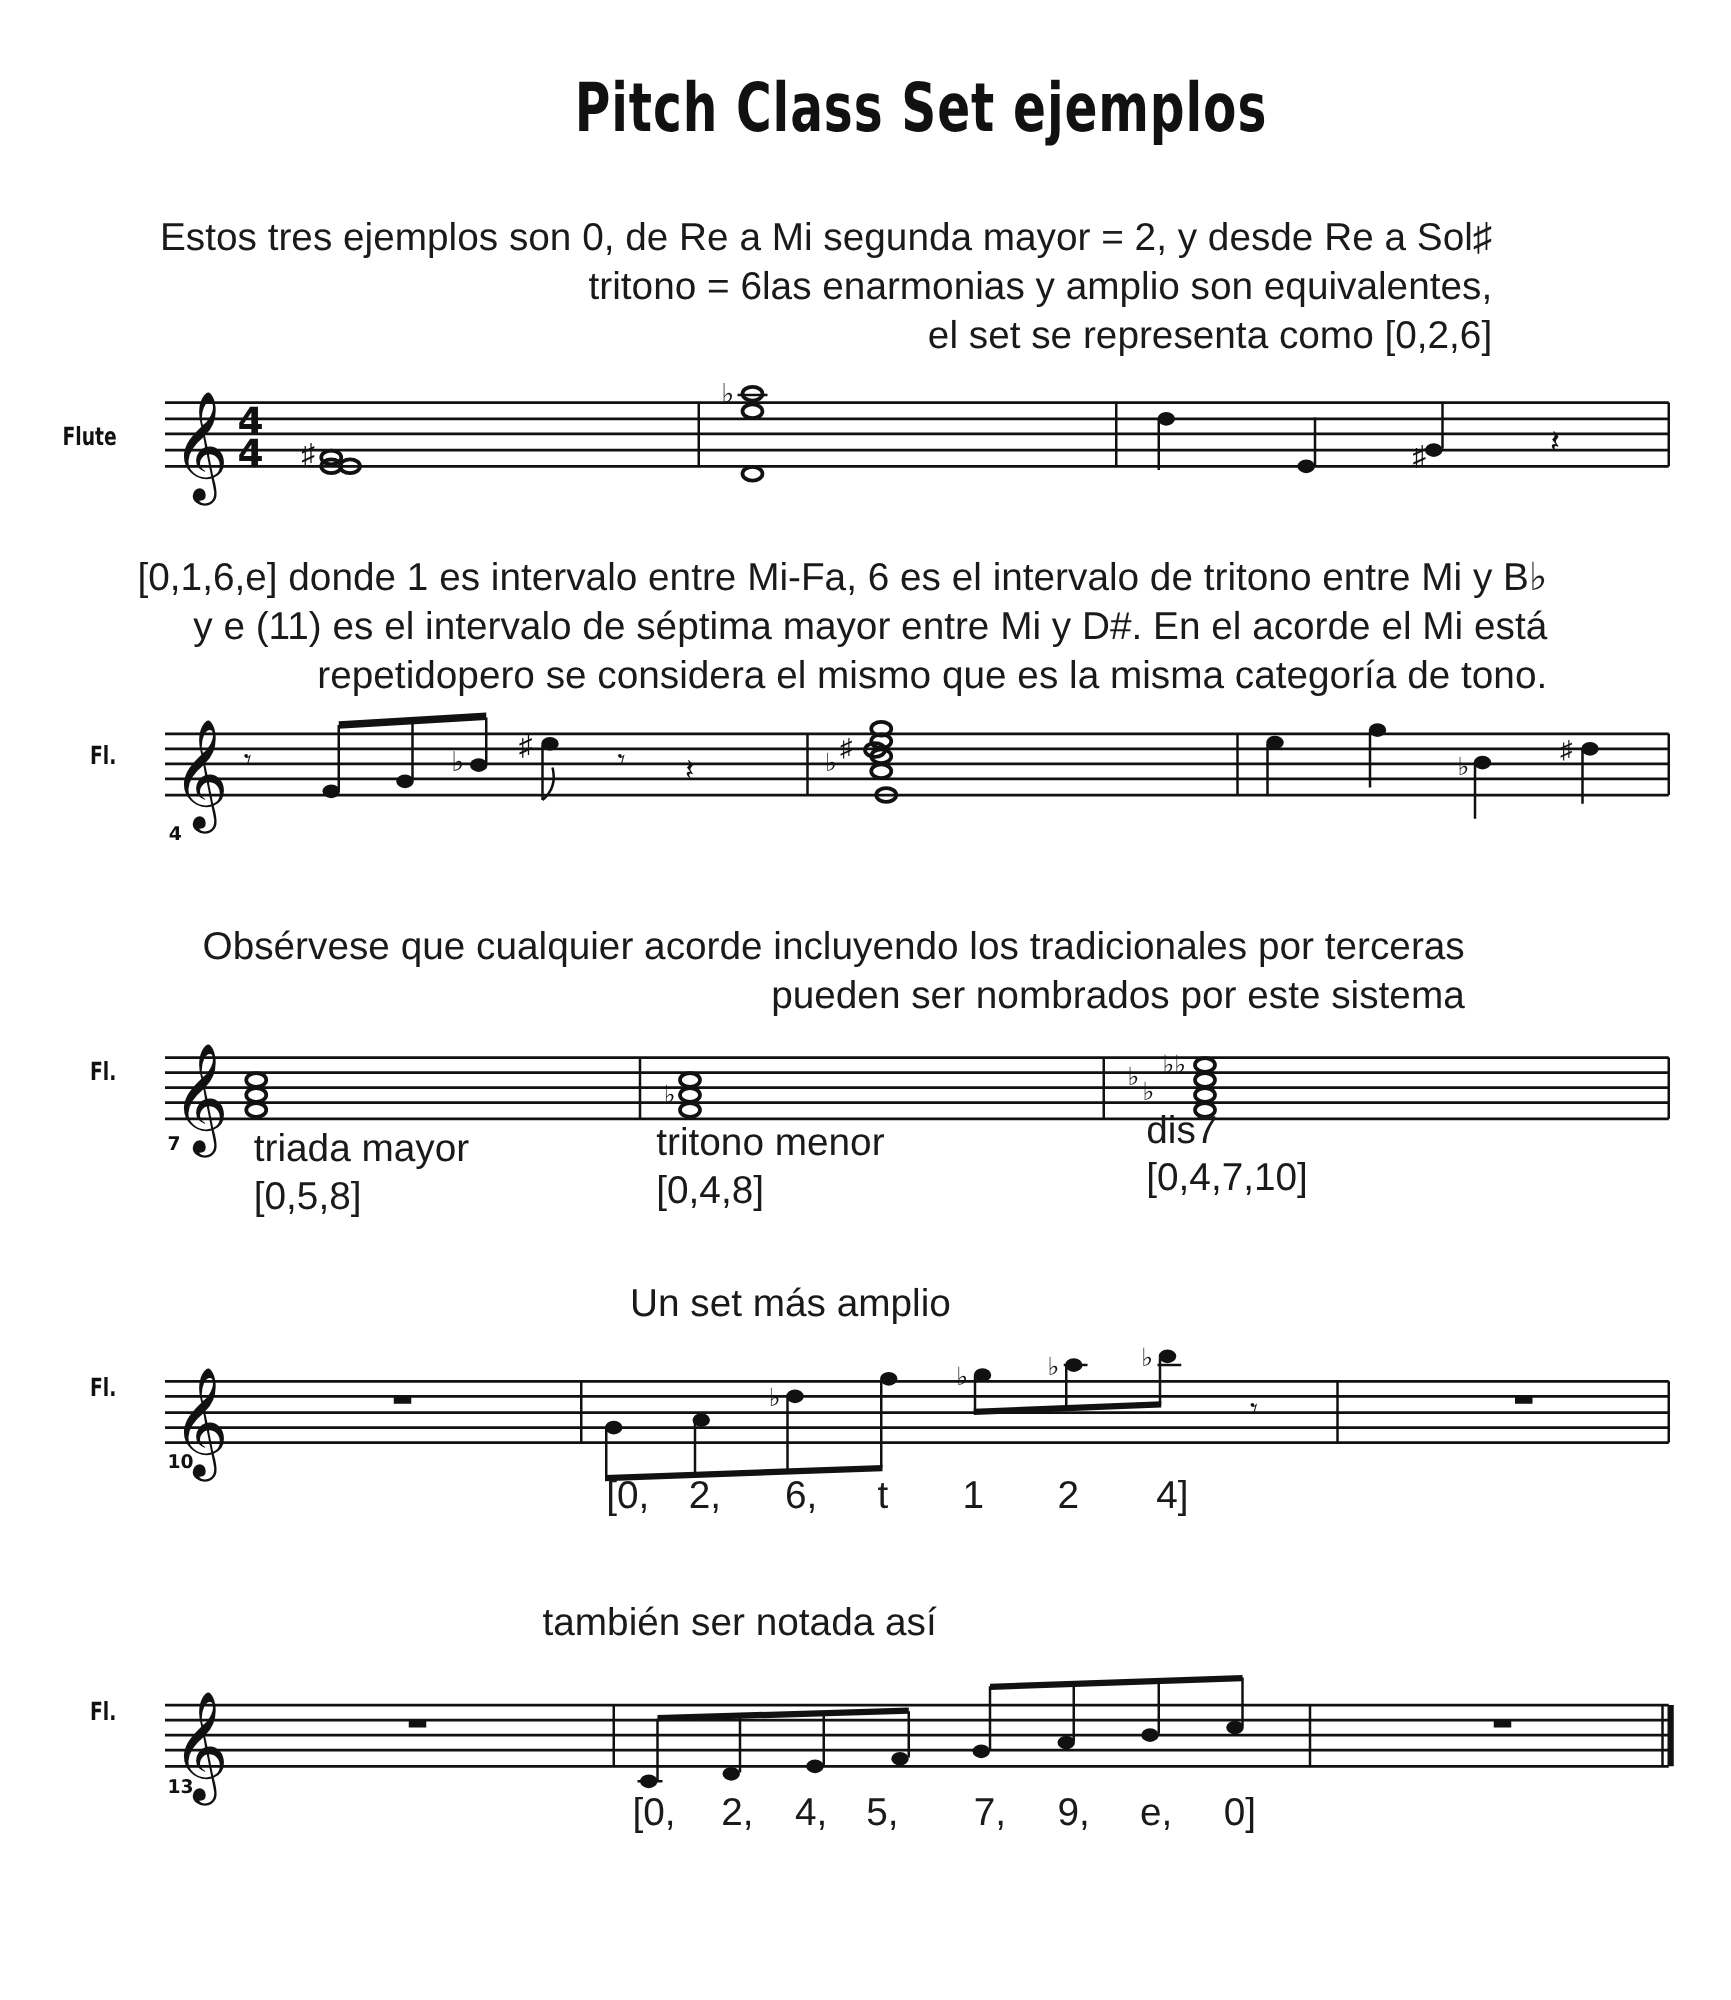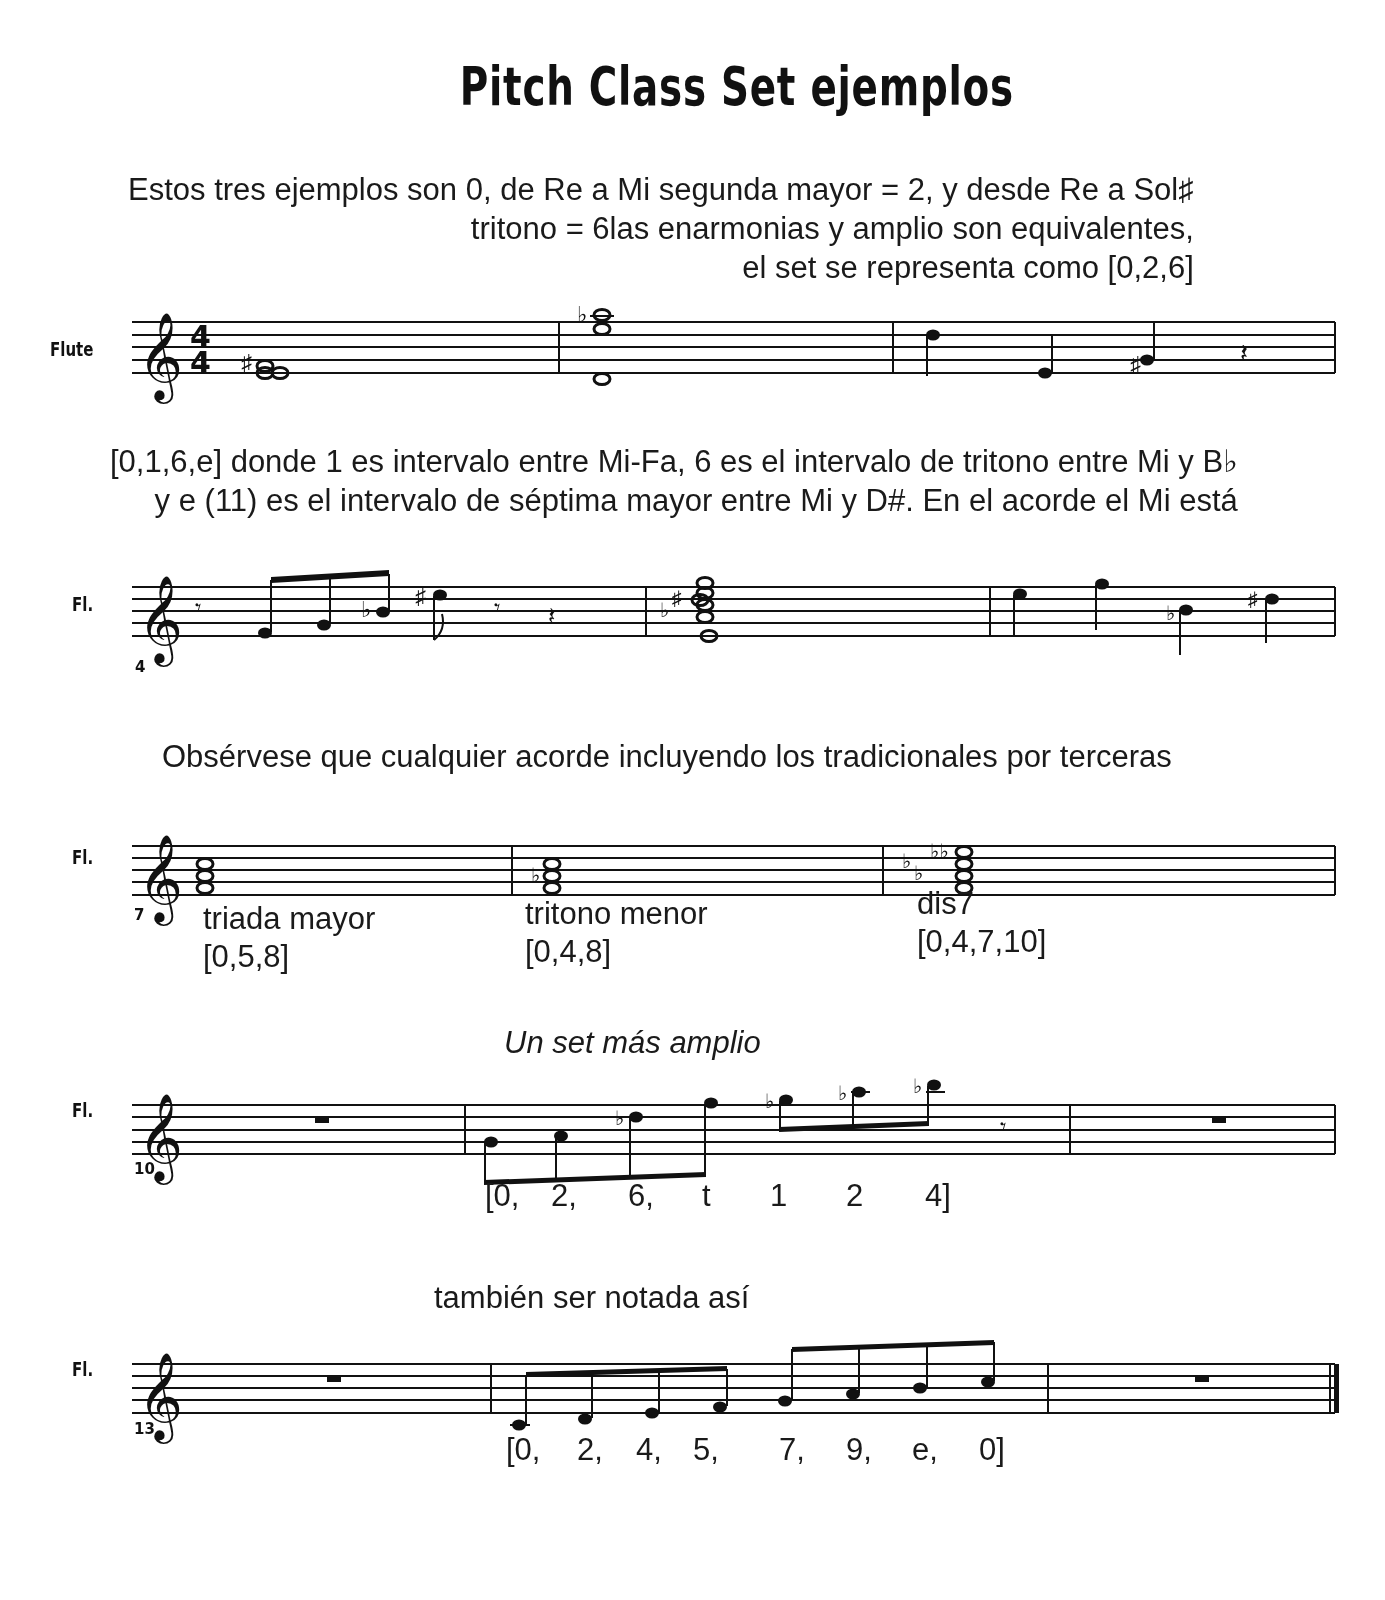--- a/index.html
+++ b/index.html
@@ -62,20 +62,21 @@
     <line x1="1052" y1="372" x2="1052" y2="334" stroke="#111" stroke-width="2"></line>
   <text x="1130" y="372" font-size="22" fill="#111">♯</text>
   <ellipse cx="1147" cy="360" rx="7" ry="5.5" fill="#111"></ellipse>
     <line x1="1154" y1="359" x2="1154" y2="322" stroke="#111" stroke-width="2"></line>
   <text x="1240" y="362" font-size="26" fill="#111">𝄽</text>
 </svg>
 
 <div class="para" style="left:110px; top:442px;">
   <div> [0,1,6,e] donde 1 es intervalo entre Mi-Fa, 6 es el intervalo de tritono entre Mi y B♭</div>
   <div>y e (11) es el intervalo de séptima mayor entre Mi y D#. En el acorde el Mi está</div>
+  <div>repetidopero se considera el mismo que es la misma categoría de tono.</div>
 </div>
 <div class="inst" style="left:72px; top:592px;">Fl.</div>
 <div class="mnum" style="left:135px; top:658px;">4</div>
 
 <svg class="staff" width="1385" height="130" style="top:560px;" viewBox="0 560 1385 130">
   <g stroke="#111" stroke-width="2.2">
     <line x1="132" y1="587" x2="1335" y2="587"></line>
     <line x1="132" y1="599" x2="1335" y2="599"></line>
     <line x1="132" y1="611" x2="1335" y2="611"></line>
     <line x1="132" y1="623" x2="1335" y2="623"></line>
@@ -120,20 +121,21 @@
   <text x="1166" y="620" font-size="20" fill="#111">♭</text>
   <ellipse cx="1186" cy="610" rx="7" ry="5.5" fill="#111"></ellipse>
     <line x1="1180" y1="611" x2="1180" y2="655" stroke="#111" stroke-width="2"></line>
   <text x="1248" y="606" font-size="20" fill="#111">♯</text>
   <ellipse cx="1272" cy="599" rx="7" ry="5.5" fill="#111"></ellipse>
     <line x1="1266" y1="600" x2="1266" y2="643" stroke="#111" stroke-width="2"></line>
 </svg>
 
 <div class="para" style="left:162px; top:737px;">
   <div>Obsérvese que cualquier acorde incluyendo los tradicionales por terceras</div>
+  <div>pueden ser nombrados por este sistema</div>
 </div>
 <div class="inst" style="left:72px; top:845px;">Fl.</div>
 <div class="mnum" style="left:134px; top:906px;">7</div>
 
 <svg class="staff" width="1385" height="100" style="top:815px;" viewBox="0 815 1385 100">
   <g stroke="#111" stroke-width="2.2">
     <line x1="132" y1="846" x2="1335" y2="846"></line>
     <line x1="132" y1="858" x2="1335" y2="858"></line>
     <line x1="132" y1="870" x2="1335" y2="870"></line>
     <line x1="132" y1="882" x2="1335" y2="882"></line>
@@ -169,21 +171,21 @@
 </div>
 <div class="label" style="left:525px; top:895px;">
   <div>tritono menor</div>
   <div>[0,4,8]</div>
 </div>
 <div class="label" style="left:917px; top:885px;">
   <div>dis7</div>
   <div>[0,4,7,10]</div>
 </div>
 
-<div class="para" style="left:504px; top:1023px;font-style:italic;">
+<div class="para" style="left:504px; top:1023px;">
   <div>Un set más amplio</div>
 </div>
 <div class="inst" style="left:72px; top:1098px;">Fl.</div>
 <div class="mnum" style="left:134px; top:1160px;">10</div>
 
 <svg class="staff" width="1385" height="130" style="top:1050px;" viewBox="0 1050 1385 130">
   <g stroke="#111" stroke-width="2.2">
     <line x1="132" y1="1105" x2="1335" y2="1105"></line>
     <line x1="132" y1="1117" x2="1335" y2="1117"></line>
     <line x1="132" y1="1130" x2="1335" y2="1130"></line>

